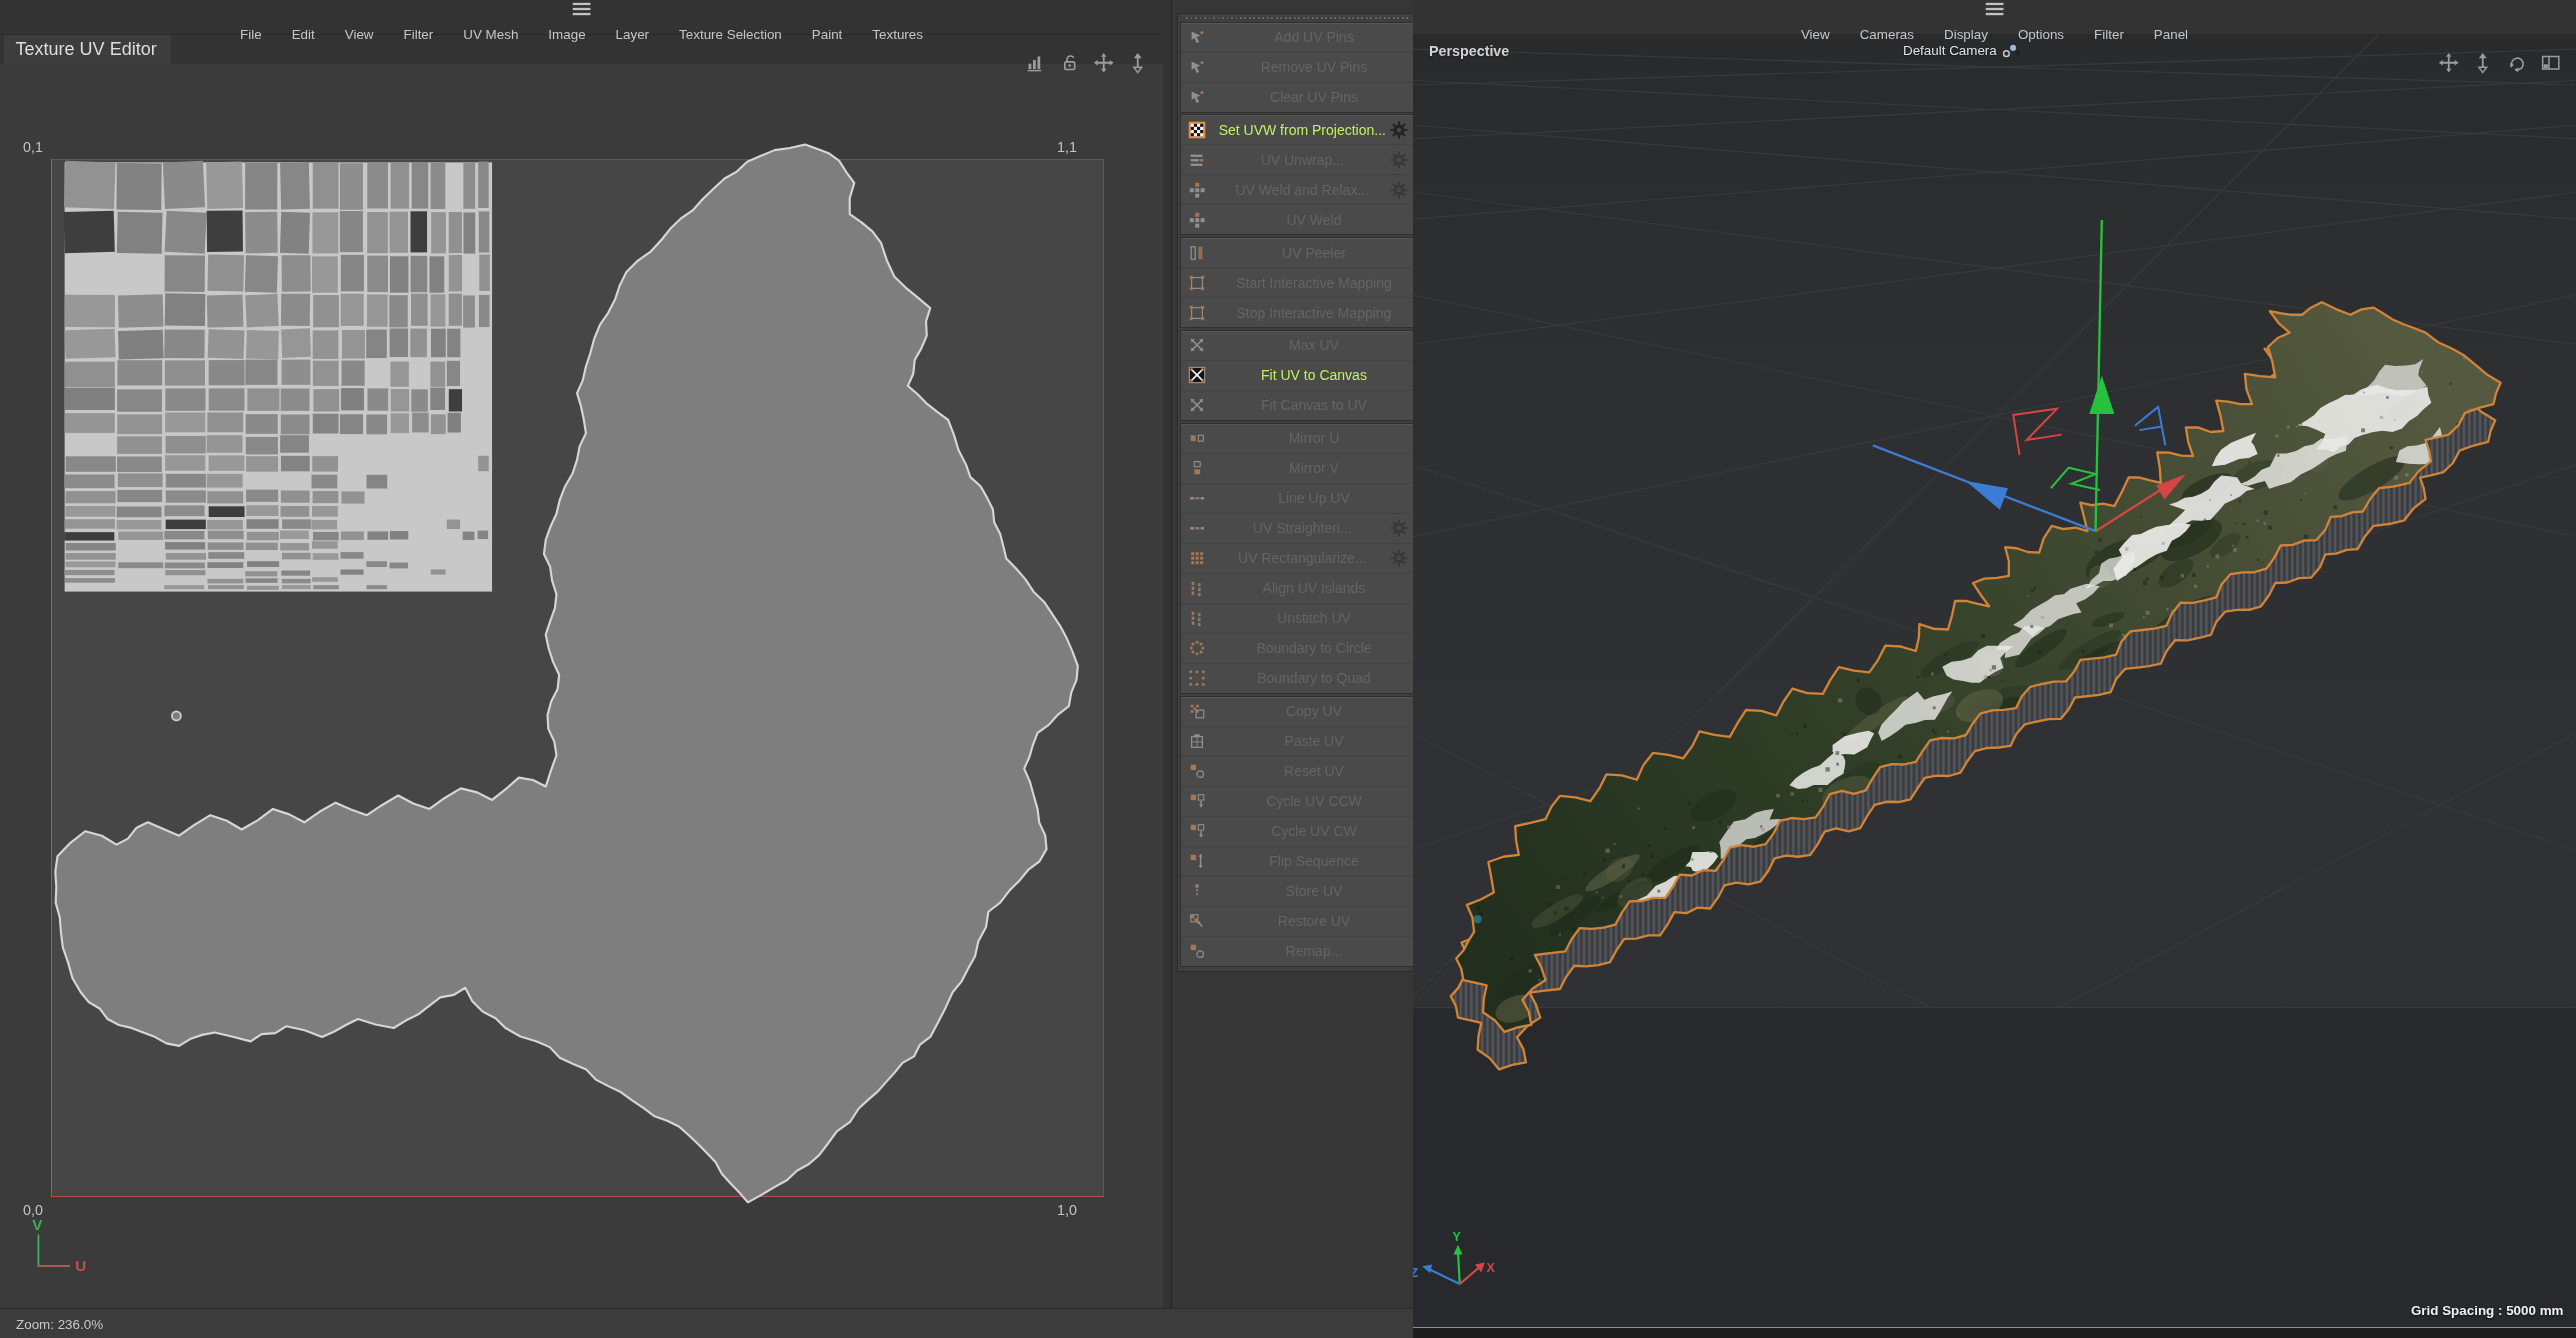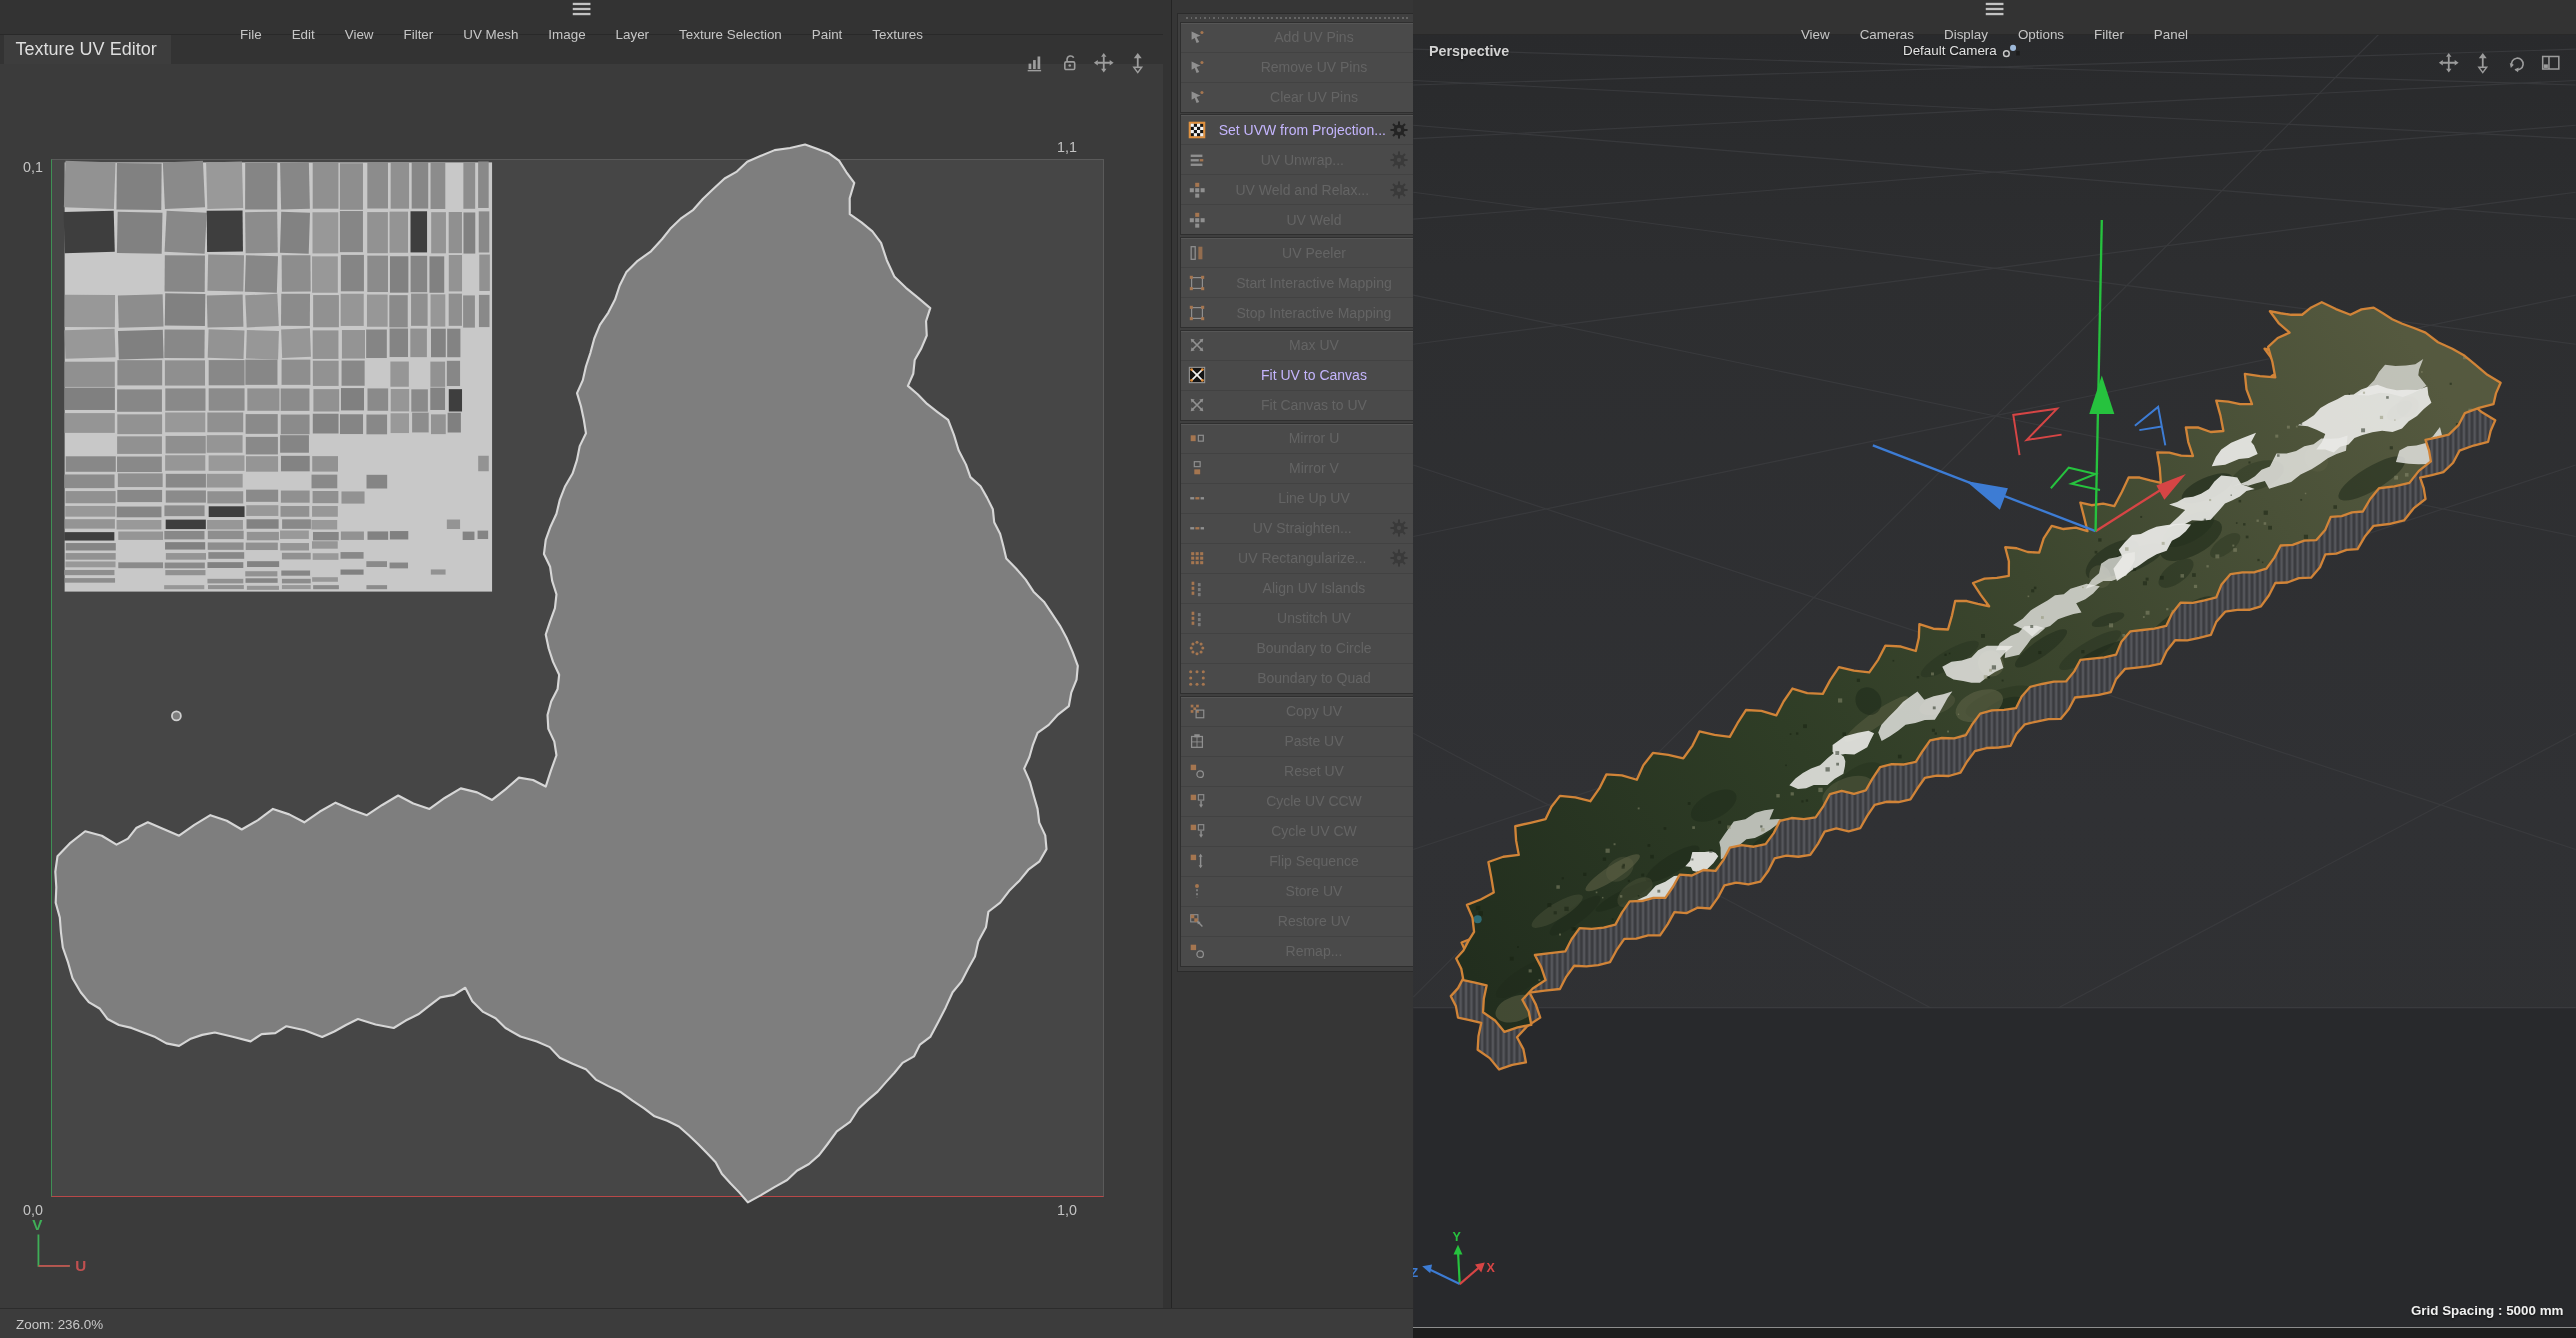--- a/index.html
+++ b/index.html
@@ -38,21 +38,21 @@
   
   #cmd-panel{position:absolute;left:5.4px;top:12.5px;width:238px;background:#3f3f3f;
              border:0.9px solid #2b2b2b;padding-bottom:2.7px;}
   .cmd-handle{height:1.8px;margin:3.6px 7.2px 2.7px 7.2px;
     background:repeating-linear-gradient(90deg,#656565 0 1.8px,transparent 1.8px 4.5px);}
   .cmd-group{background:#4a4a4a;border:0.9px solid #2f2f2f;box-shadow:inset 0 0.9px 0 #565656;margin:1.8px 1.8px;}
   .cmd-row{height:29px;display:flex;align-items:center;border-bottom:0.9px solid #424242;}
   .cmd-row:last-child{border-bottom:none;}
   .cmd-icon{width:19.7px;height:18px;margin:0 7.2px 0 6.3px;display:flex;align-items:center;justify-content:center;flex:none;}
   .cmd-label{font-size:14px;color:#646464;white-space:nowrap;overflow:hidden;flex:1;}
-  .cmd-row.enabled .cmd-label{color:#c4b5fd;}
+  .cmd-row.enabled .cmd-label{color:#bef264;}
   .cmd-gear{margin-right:5.4px;display:flex;align-items:center;flex:none;}
 
   
   #viewport{position:absolute;left:0;top:34px;width:1163px;height:1293px;
             background:linear-gradient(#292a2c 0%,#2d2e30 18%,#303134 60%,#2f3032 100%);overflow:hidden;}
   #vp-svg{position:absolute;left:0;top:0;}
   .vplabel-left{position:absolute;left:16px;top:9px;color:#d2d2d2;font-size:14.3px;font-weight:600;
                 text-shadow:0 0.9px 1.8px #191919;z-index:6;}
   .vplabel-cam{position:absolute;left:490px;top:9px;color:#e2e2e2;font-size:13.4px;
                text-shadow:0 0.9px 1.8px #141414;z-index:6;display:flex;align-items:flex-start;gap:4.5px;}
@@ -119,21 +119,21 @@
               <polygon points="12,23 7.6,17 16.4,17" fill="none" stroke="#b0b0b0" stroke-width="1.6"></polygon>
             </svg>
           </span>
         </div>
     </div>
     <div class="tabrow">
       <div class="tab">Texture UV Editor</div>
     </div>
     <div id="uv-editor">
       <div id="uv-canvas"></div>
-      <span class="uvlabel" style="left:23px;top:75px;margin-top:20px;">0,1</span>
+      <span class="uvlabel" style="left:23px;top:75px;">0,1</span>
       <span class="uvlabel" style="left:1057px;top:75px;">1,1</span>
       <span class="uvlabel" style="left:23px;top:1138px;">0,0</span>
       <span class="uvlabel" style="left:1057px;top:1138px;">1,0</span>
       <svg id="uv-svg" width="1163" height="1243" viewBox="0 72 1300 1390">
           <rect x="72" y="182" width="478" height="480" fill="#c8c8c8"></rect>
           <rect x="72.0" y="181.1" width="56.0" height="52.0" fill="rgb(146,146,146)" transform="rotate(2.0 100 208)"></rect>
           <rect x="130.2" y="183.0" width="50.1" height="52.0" fill="rgb(129,129,129)" transform="rotate(0.5 156 208)"></rect>
           <rect x="183.0" y="181.1" width="44.9" height="52.0" fill="rgb(138,138,138)" transform="rotate(-2.6 207 208)"></rect>
           <rect x="230.9" y="181.5" width="40.1" height="52.0" fill="rgb(153,153,153)" transform="rotate(-1.5 252 208)"></rect>
           <rect x="273.9" y="182.8" width="35.9" height="52.0" fill="rgb(133,133,133)" transform="rotate(0.1 293 208)"></rect>

